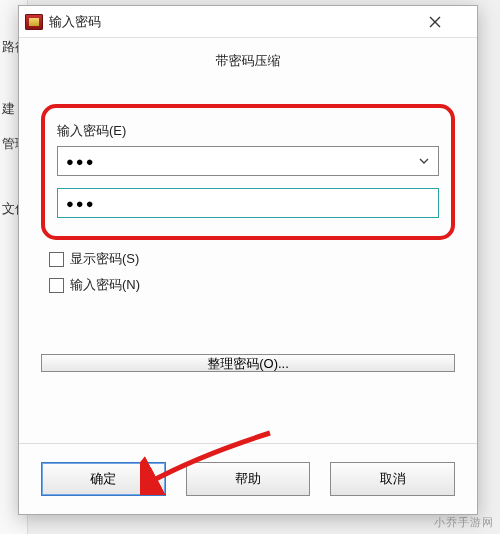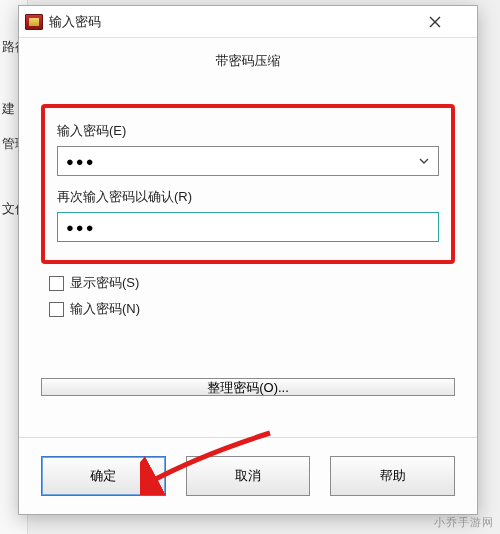--- a/index.html
+++ b/index.html
@@ -81,21 +81,21 @@
     padding: 14px 2px 8px;
     font-size: 13px;
     color: #222;
   }
   .content {
     flex: 1;
     padding: 10px 22px 0;
   }
   .highlight-box {
     border: 4px solid #e11a1a;
-    border-radius: 4px;
+    border-radius: 15px;
     padding: 14px 12px 18px;
     margin-top: 16px;
   }
   .field-label {
     font-size: 13px;
     margin-bottom: 6px;
     color: #222;
   }
   .pw-row {
     position: relative;
@@ -154,21 +154,21 @@
   }
   .button-row {
     display:flex;
     gap:20px;
     padding: 18px 22px 18px;
     border-top: 1px solid #ddd;
     margin-top: 12px;
   }
   .dlg-btn {
     flex:1;
-    height:40px;
+    height:34px;
     border:1px solid #8a8a8a;
     background: linear-gradient(#fdfdfd,#e6e6e6);
     font-size:13px;
     cursor:pointer;
   }
   .dlg-btn.primary {
     border: 1px solid #3a78c8;
     box-shadow: 0 0 0 1px #6fa6e6 inset;
   }
   .arrow-svg {
@@ -215,21 +215,20 @@
       <div class="field-label">输入密码(E)</div>
       <div class="pw-row">
         <input class="pw-input" type="text" readonly="" value="●●●" style="">
         <div class="dd-chevron">
           <svg width="10" height="6" viewBox="0 0 10 6">
               <path d="M1 1 L5 5 L9 1" fill="none" stroke="#444" stroke-width="1.4"></path>
             </svg>
         </div>
       </div>
 
-      <div class="field-label">再次输入密码以确认(R)</div>
       <div class="pw-row" style="margin-bottom:0">
         <input class="pw-input confirm" type="text" readonly="" value="●●●" style="">
       </div>
     </div>
 
     <div class="checks">
       <div class="check-row">
         <div class="cbox"></div>
         <span>显示密码(S)</span>
       </div>
@@ -239,22 +238,22 @@
       </div>
     </div>
 
     <div class="organize-wrap">
       <button class="wide-btn">整理密码(O)...</button>
     </div>
   </div>
 
   <div class="button-row">
     <button class="dlg-btn primary">确定</button>
+    <button class="dlg-btn">帮助</button>
     <button class="dlg-btn">取消</button>
-    <button class="dlg-btn">帮助</button>
   </div>
 </div>
 
 <svg class="arrow-svg" width="140" height="70">
   <defs>
     <marker id="ah" markerWidth="12" markerHeight="10" refX="2" refY="5" orient="auto">
       <path d="M0,0 L12,5 L0,10 Z" fill="#e11a1a"></path>
     </marker>
   </defs>
   <path d="M130,8 Q60,30 8,58" stroke="#e11a1a" stroke-width="5" fill="none" marker-end="url(#ah)"></path>

